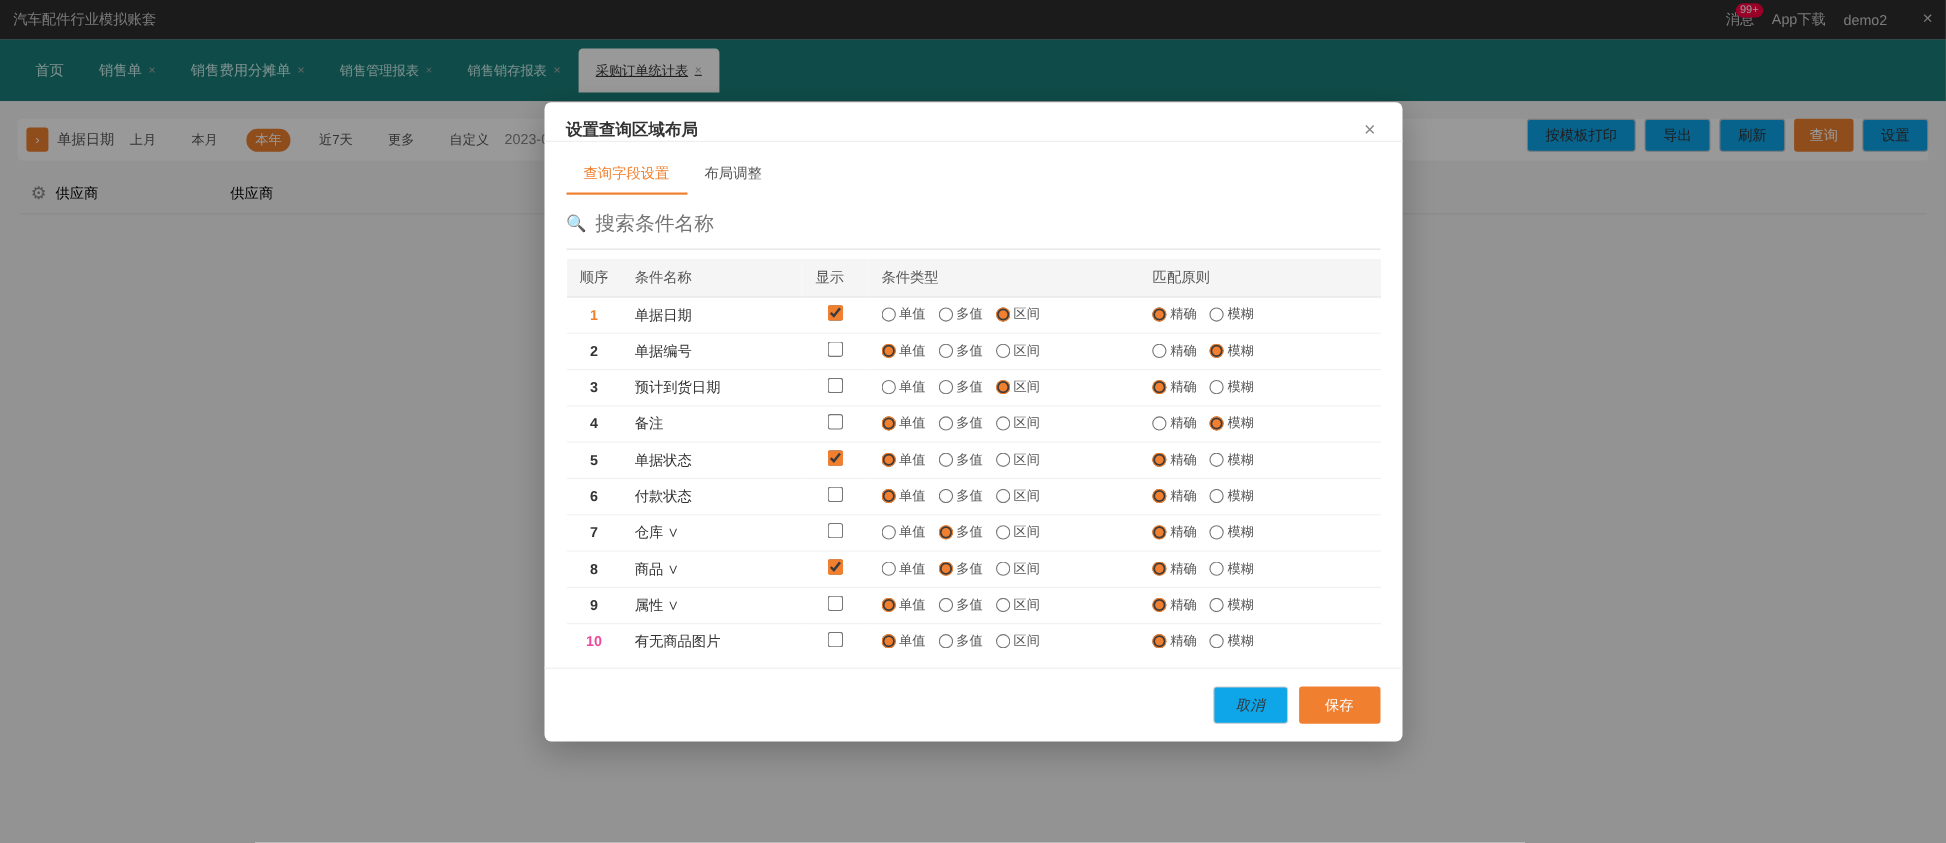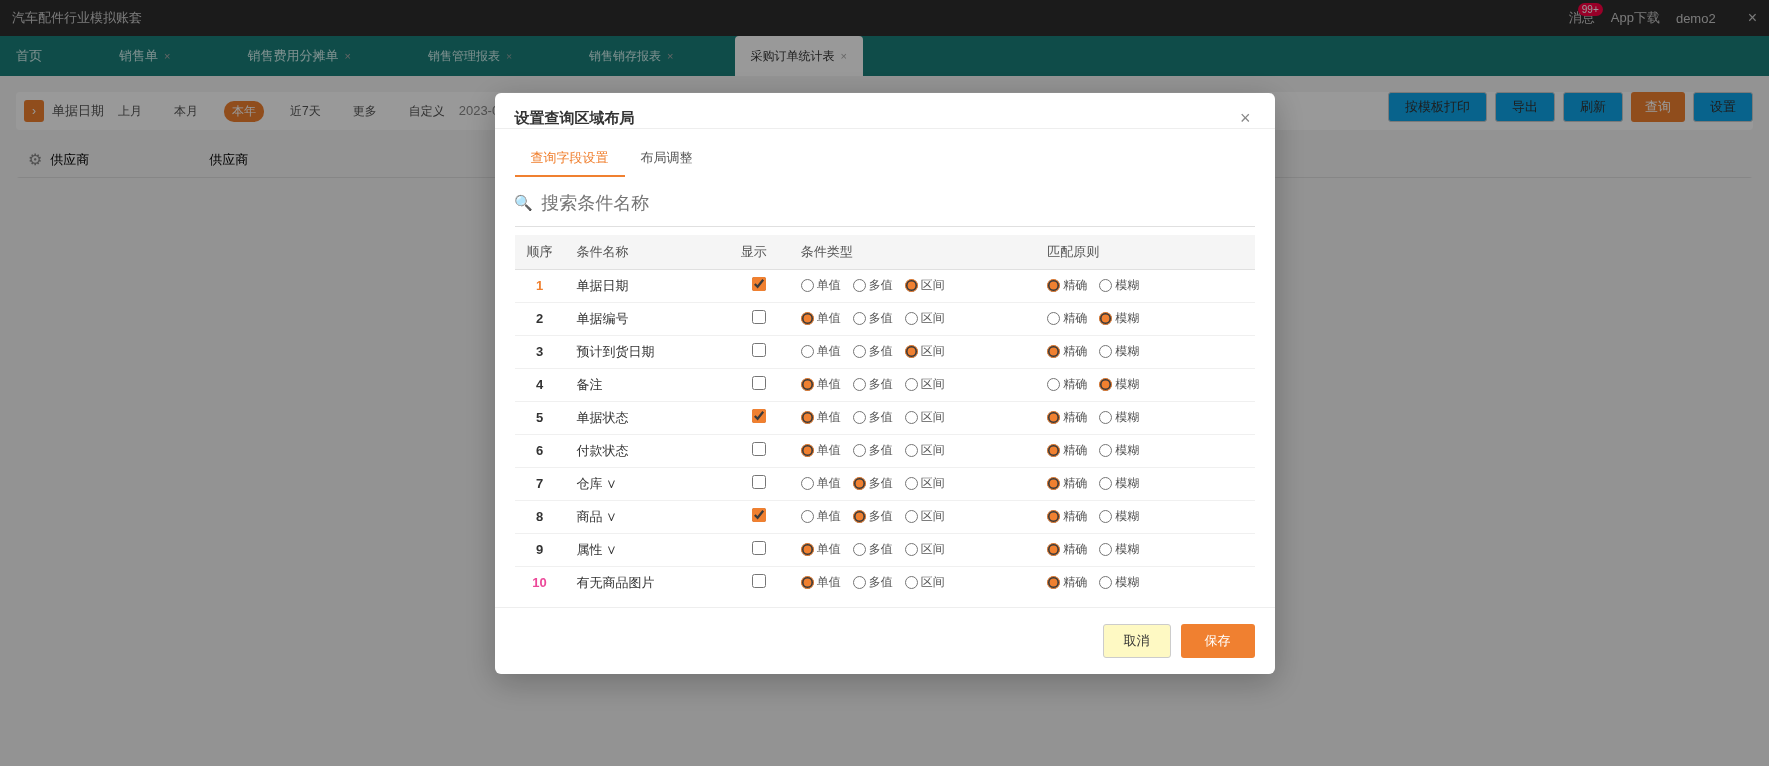--- a/index.html
+++ b/index.html
@@ -17,40 +17,40 @@
     }
     .top-bar-left { font-size: 13px; }
     .top-bar-right { display: flex; align-items: center; gap: 16px; font-size: 13px; }
     .top-bar-right .notification { position: relative; cursor: pointer; }
     .badge { background: #f04; color: #fff; font-size: 10px; border-radius: 8px; padding: 1px 4px; position: absolute; top: -6px; right: -8px; }
     .close-x { color: #ccc; font-size: 16px; cursor: pointer; margin-left: 16px; }
 
     
     .tab-bar {
       background: #1a7f7a;
-      height: 40px;
+      height: 56px;
       display: flex;
       align-items: center;
-      padding: 0 0;
-      gap: 45px;
+      padding: 0 16px;
     }
     .tab-item {
       padding: 0 16px;
       height: 40px;
       display: flex;
       align-items: center;
       color: #d0f0ee;
       cursor: pointer;
       font-size: 13px;
       white-space: nowrap;
     }
     .tab-item.active {
       background: #fff;
       color: #333;
       border-radius: 4px 4px 0 0;
+      text-decoration: underline;
     }
     .tab-item .tab-close { margin-left: 6px; font-size: 11px; color: #aaa; }
 
     
     .page-content {
       background: #f5f5f5;
       min-height: calc(766px - 76px);
       padding: 16px;
       position: relative;
     }
@@ -247,26 +247,27 @@
     
     .dialog-footer {
       padding: 16px 20px;
       display: flex;
       justify-content: flex-end;
       gap: 10px;
       border-top: 1px solid #eee;
     }
     .btn-cancel {
       border: 1px solid #ccc;
-      background: #fef9c3;
+      background: #0ea5e9;
       padding: 7px 20px;
       border-radius: 3px;
       cursor: pointer;
       font-size: 13px;
       color: #333;
+      font-style: italic;
     }
     .btn-save {
       background: #f08030;
       color: #fff;
       border: none;
       padding: 7px 24px;
       border-radius: 3px;
       cursor: pointer;
       font-size: 13px;
     }

